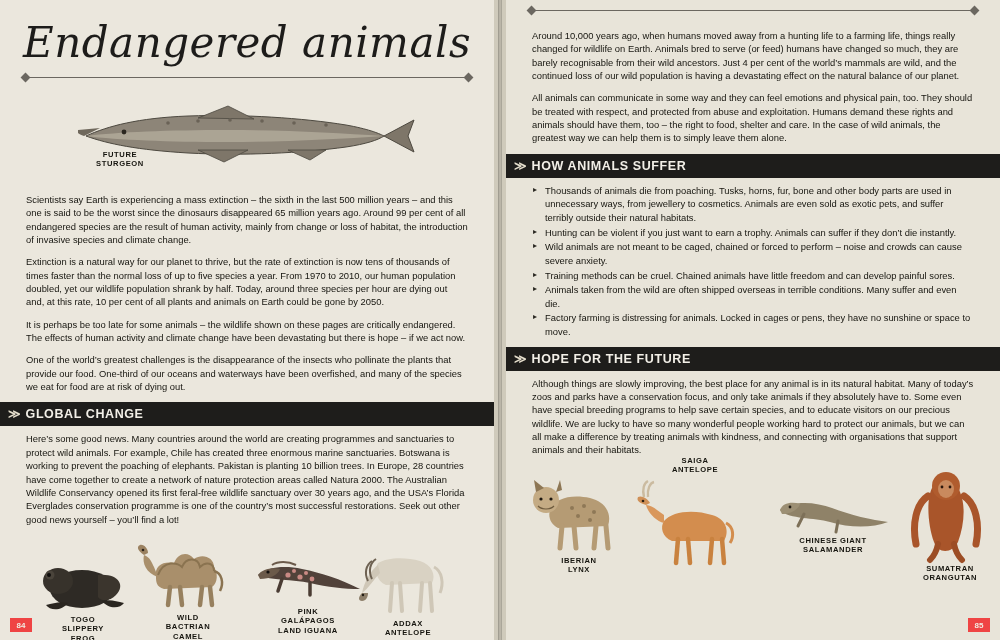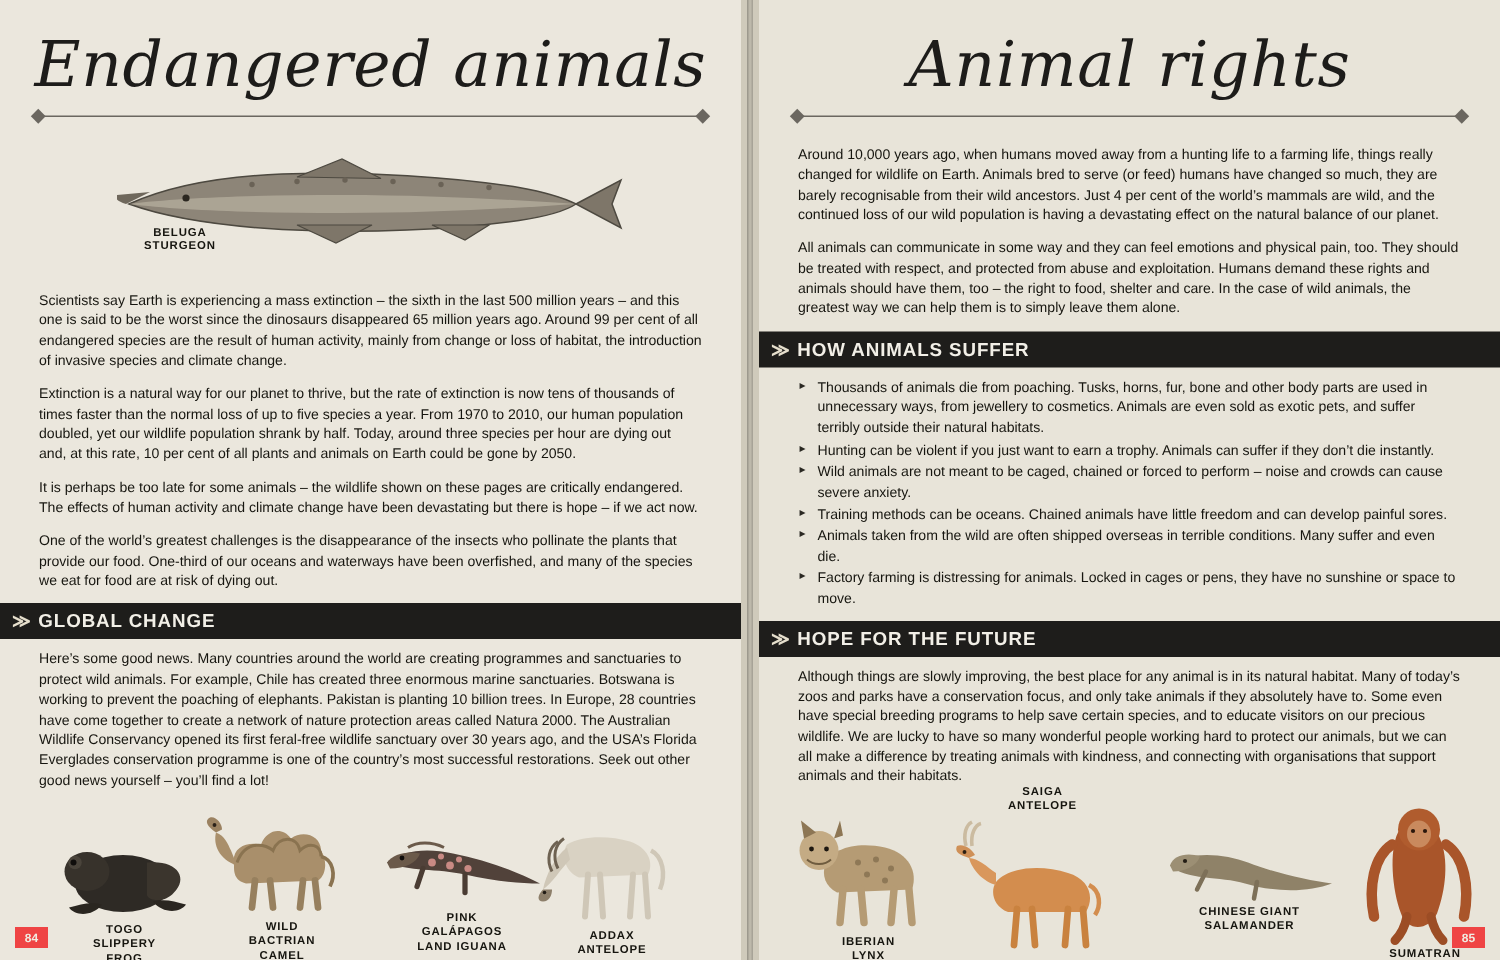--- a/index.html
+++ b/index.html
@@ -114,21 +114,21 @@
         <circle cx="46" cy="40" r="2.4" fill="#2b2720"></circle>
         <g fill="#6a6256">
           <circle cx="90" cy="31" r="1.8"></circle>
             <circle cx="120" cy="29" r="1.8"></circle>
             <circle cx="152" cy="28" r="1.8"></circle>
           <circle cx="184" cy="29" r="1.8"></circle>
             <circle cx="216" cy="31" r="1.8"></circle>
             <circle cx="248" cy="33" r="1.8"></circle>
         </g>
       </svg>
-      <div class="caption" style="position:absolute; left:60px; top:68px; width:120px; white-space:pre-line;">BELUGA
+      <div class="caption" style="position:absolute; left:60px; top:68px; width:120px; white-space:pre-line;">FUTURE
 STURGEON</div>
     </div>
 
     <div class="l-intro">
       <p class="body">Scientists say Earth is experiencing a mass extinction – the sixth in the last 500 million years – and this one is said to be the worst since the dinosaurs disappeared 65 million years ago. Around 99 per cent of all endangered species are the result of human activity, mainly from change or loss of habitat, the introduction of invasive species and climate change.</p>
       <p class="body">Extinction is a natural way for our planet to thrive, but the rate of extinction is now tens of thousands of times faster than the normal loss of up to five species a year. From 1970 to 2010, our human population doubled, yet our wildlife population shrank by half. Today, around three species per hour are dying out and, at this rate, 10 per cent of all plants and animals on Earth could be gone by 2050.</p>
       <p class="body">It is perhaps be too late for some animals – the wildlife shown on these pages are critically endangered. The effects of human activity and climate change have been devastating but there is hope – if we act now.</p>
       <p class="body">One of the world’s greatest challenges is the disappearance of the insects who pollinate the plants that provide our food. One-third of our oceans and waterways have been overfished, and many of the species we eat for food are at risk of dying out.</p>
     </div>
 
@@ -219,38 +219,37 @@
         <div class="caption cap" style="white-space:pre-line;">ADDAX
 ANTELOPE</div>
       </div>
     </div>
 
     <div class="folio folio-l">84</div>
   </div>
 
   <div class="page page-right">
 
-    <h1 class="title">Animal rights</h1>
     <div class="title-rule"></div>
 
     <div class="sec-wrap" style="margin-top:18px;">
       <p class="body">Around 10,000 years ago, when humans moved away from a hunting life to a farming life, things really changed for wildlife on Earth. Animals bred to serve (or feed) humans have changed so much, they are barely recognisable from their wild ancestors. Just 4 per cent of the world’s mammals are wild, and the continued loss of our wild population is having a devastating effect on the natural balance of our planet.</p>
       <p class="body">All animals can communicate in some way and they can feel emotions and physical pain, too. They should be treated with respect, and protected from abuse and exploitation. Humans demand these rights and animals should have them, too – the right to food, shelter and care. In the case of wild animals, the greatest way we can help them is to simply leave them alone.</p>
     </div>
 
     <div class="section-head">
       <span class="arrows">≫</span>
       <span>HOW ANIMALS SUFFER</span>
     </div>
     <div class="sec-wrap">
       <ul class="bullets">
         <li>Thousands of animals die from poaching. Tusks, horns, fur, bone and other body parts are used in unnecessary ways, from jewellery to cosmetics. Animals are even sold as exotic pets, and suffer terribly outside their natural habitats.</li>
         <li>Hunting can be violent if you just want to earn a trophy. Animals can suffer if they don’t die instantly.</li>
         <li>Wild animals are not meant to be caged, chained or forced to perform – noise and crowds can cause severe anxiety.</li>
-        <li>Training methods can be oceans. Chained animals have little freedom and can develop painful sores.</li>
+        <li>Training methods can be cruel. Chained animals have little freedom and can develop painful sores.</li>
         <li>Animals taken from the wild are often shipped overseas in terrible conditions. Many suffer and even die.</li>
         <li>Factory farming is distressing for animals. Locked in cages or pens, they have no sunshine or space to move.</li>
       </ul>
     </div>
 
     <div class="section-head" style="margin-top:8px;">
       <span class="arrows">≫</span>
       <span>HOPE FOR THE FUTURE</span>
     </div>
     <div class="sec-wrap">

